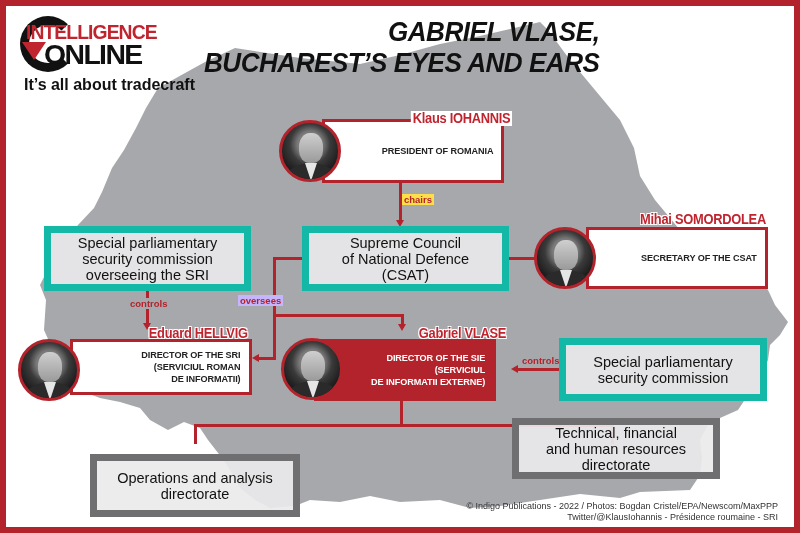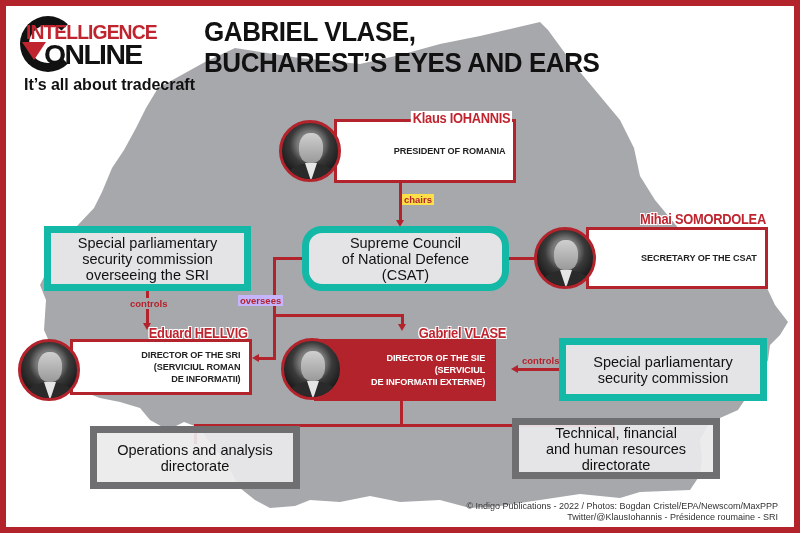--- a/index.html
+++ b/index.html
@@ -3,21 +3,21 @@
 <meta charset="utf-8">
 <style>
   * { box-sizing: border-box; margin: 0; padding: 0; }
   html, body { width: 800px; height: 533px; overflow: hidden; background: #b3232c; }
   body { font-family: "Liberation Sans", sans-serif; position: relative; }
   #frame {
     position: absolute; left: 6px; top: 6px; width: 788px; height: 521px;
     background: #ffffff; overflow: hidden;
   }
   #map { position: absolute; left: -6px; top: -6px; width: 800px; height: 533px; }
-  .abs { position: absolute; }
+  .abs { position: absolute; text-align: right; }
 
   
   #logo { left: 10px; top: 8px; width: 180px; height: 80px; }
   .logo-line1 {
     position: absolute; left: 10px; top: 6px; font-weight: 900; font-size: 21px;
     color: #c0252f; letter-spacing: -1px; font-family: "Liberation Sans", sans-serif;
     transform: scaleX(0.92); transform-origin: left;
   }
   .logo-line2 {
     position: absolute; left: 28px; top: 26px; font-weight: 900; font-size: 27px;
@@ -31,21 +31,21 @@
   .logo-wedge {
     position: absolute; left: 6px; top: 28px; width: 0; height: 0;
     border-left: 12px solid transparent; border-right: 12px solid transparent;
     border-top: 18px solid #c0252f;
   }
   .logo-tag {
     position: absolute; left: 8px; top: 62px; font-size: 16px; font-weight: 700; color: #111;
   }
 
   
-  #title { left: 198px; top: 10px; }
+  #title { left: 198px; top: 10px; font-style: italic; }
   #title div { font-weight: 900; font-size: 28px; line-height: 31px; color: #111; letter-spacing: -0.5px; transform: scaleX(0.93); transform-origin: left; white-space: nowrap; }
 
   
   .photo {
     position: absolute; width: 62px; height: 62px; border-radius: 50%;
     border: 3px solid #b3232c; background: radial-gradient(circle at 50% 38%, #d8d8d8 0 18%, #7a7a7a 19% 28%, #3a3a3a 45%, #1d1d1d 70%);
     overflow: hidden; z-index: 3;
   }
   .photo .face {
     position: absolute; left: 17px; top: 10px; width: 24px; height: 30px; border-radius: 45% 45% 42% 42%;
@@ -144,30 +144,30 @@
   <div class="line" style="left:510px; top:362px; width:44px; height:3px;"></div>
   <div class="lbl" style="left:516px; top:349px;">controls</div>
   <div class="arrow-left" style="left:505px; top:359px;"></div>
 
   <div class="line" style="left:394px; top:394px; width:3px; height:26px;"></div>
   <div class="line" style="left:188px; top:418px; width:420px; height:3px;"></div>
   <div class="line" style="left:188px; top:418px; width:3px; height:20px;"></div>
   <div class="line" style="left:605px; top:418px; width:3px; height:20px;"></div>
 
   <div class="pname" style="right:282px; top:105px;">Klaus IOHANNIS</div>
-  <div class="pbox" style="left:328px; top:113px; width:182px; height:64px;">
+  <div class="pbox" style="left:316px; top:113px; width:182px; height:64px;">
     <span class="role">PRESIDENT OF ROMANIA</span>
   </div>
   <div class="photo" style="left:273px; top:114px;">
     <div class="face"></div>
       <div class="shoulders"></div>
       <div class="collar"></div>
   </div>
 
-  <div class="obox" style="left:296px; top:220px; width:207px; height:65px;border-radius:20px;">
+  <div class="obox" style="left:296px; top:220px; width:207px; height:65px;">
     <div>
       <div>Supreme Council</div>
       <div>of National Defence</div>
       <div>(CSAT)</div>
     </div>
   </div>
 
   <div class="obox" style="left:38px; top:220px; width:207px; height:65px;">
     <div>
       <div>Special parliamentary</div>
@@ -214,21 +214,21 @@
       <div class="collar"></div>
   </div>
 
   <div class="obox" style="left:553px; top:332px; width:208px; height:63px;">
     <div>
       <div>Special parliamentary</div>
       <div>security commission</div>
     </div>
   </div>
 
-  <div class="obox gray" style="left:84px; top:420px; width:210px; height:63px;">
+  <div class="obox gray" style="left:84px; top:448px; width:210px; height:63px;">
     <div>
       <div>Operations and analysis</div>
       <div>directorate</div>
     </div>
   </div>
   <div class="obox gray" style="left:506px; top:412px; width:208px; height:61px;">
     <div>
       <div>Technical, financial</div>
       <div>and human resources</div>
       <div>directorate</div>

